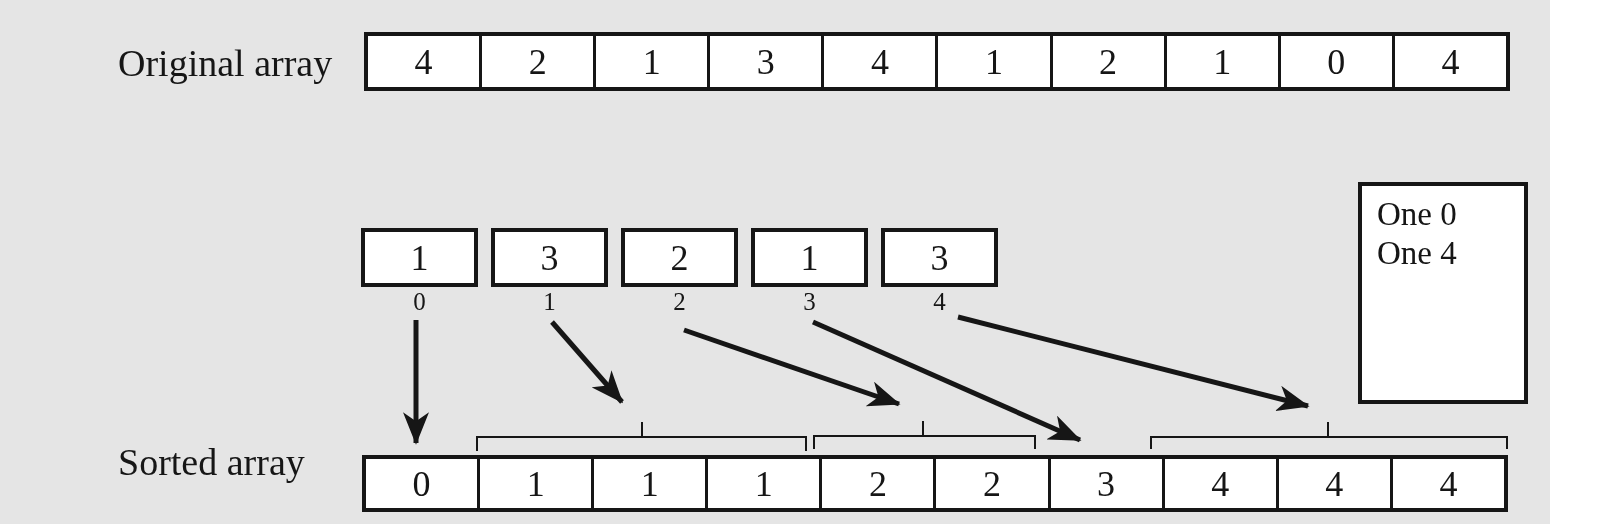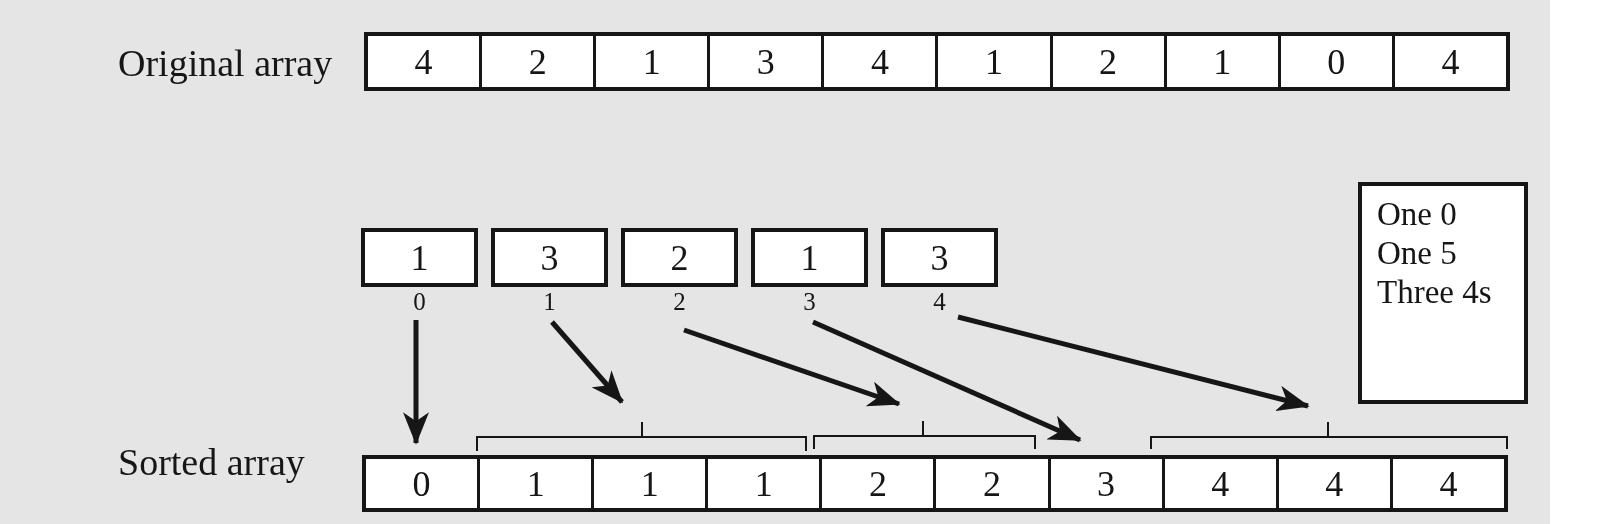--- a/index.html
+++ b/index.html
@@ -124,22 +124,21 @@
   <div class="counter-index-row">
     <div class="counter-index">0</div>
     <div class="counter-index">1</div>
     <div class="counter-index">2</div>
     <div class="counter-index">3</div>
     <div class="counter-index">4</div>
   </div>
 
   <div class="legend">
     <div class="legend-line">One 0</div>
-    <div class="legend-line">One 5</div>
-    <div class="legend-line">Three 4s</div>
+    <div class="legend-line">One 4</div>
   </div>
 
   <svg class="overlay" width="1614" height="524" viewBox="0 0 1614 524">
     <defs>
       <marker id="ah" viewBox="0 0 10 8" refX="9.5" refY="4" markerWidth="6.5" markerHeight="5.2" orient="auto" markerUnits="strokeWidth">
         <path d="M0,0 L10,4 L0,8 L2.8,4 Z" fill="#161616"></path>
       </marker>
     </defs>
 
     <line x1="416" y1="320" x2="416" y2="443" stroke="#161616" stroke-width="5" marker-end="url(#ah)"></line>

